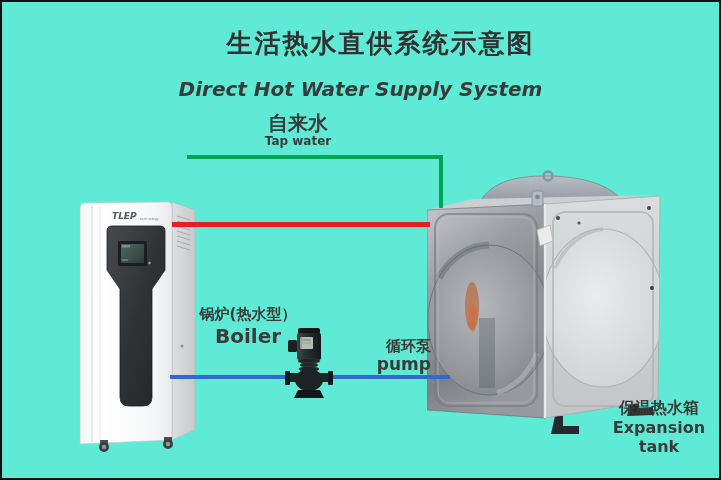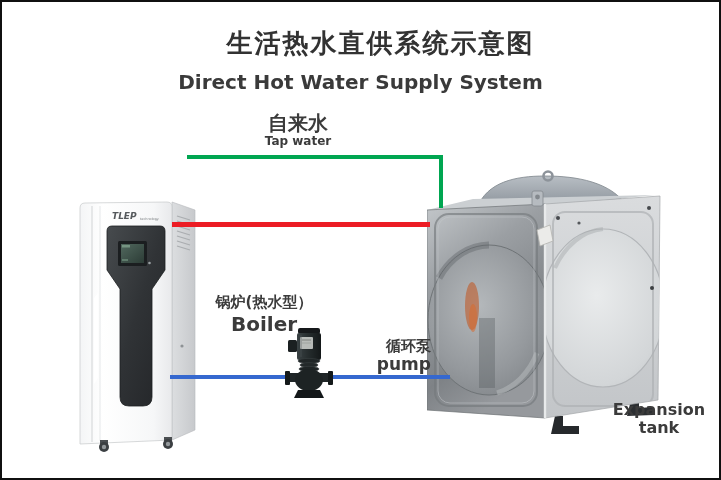--- a/index.html
+++ b/index.html
@@ -1,44 +1,44 @@
 <!DOCTYPE html>
 <html><head>
 <meta charset="utf-8">
 <style>
   html,body{margin:0;padding:0;background:#888;}
   .canvas{
     position:relative; width:721px; height:480px; margin:0 auto;
-    background:#ffffff; border:2px solid #101010; box-sizing:border-box;
+    background:#5eead4; border:2px solid #101010; box-sizing:border-box;
     font-family:"DejaVu Sans","Liberation Sans",sans-serif;
     overflow:hidden;
   }
   
   .title-block{position:absolute; left:0; top:24px; width:100%; text-align:center; z-index:6;}
   .title-zh{font-size:26px; font-weight:bold; color:#323232; letter-spacing:2px; transform:translateX(20px);}
-  .title-en{font-size:20px; font-weight:600; color:#3a3a3a; margin-top:9px;}
+  .title-en{font-size:20px; font-weight:600; color:#3a3a3a; margin-top:16px;font-style:italic;}
   
   .pipe{position:absolute; z-index:3;}
   .pipe-tap-h{left:185px; top:153px; width:256px; height:4px;}
   .pipe-tap-v{left:437px; top:153px; width:4px; height:53px;}
   .pipe-hot{left:170px; top:220px; width:258px; height:5px;}
   .pipe-return{left:168px; top:373px; width:280px; height:4px;}
   
   .equip{position:absolute; z-index:2;}
   .boiler-svg{left:76px; top:196px;}
   .tank-svg{left:425px; top:166px;}
   .pump-svg{left:283px; top:325px; z-index:4;}
   
   .lbl{position:absolute; z-index:5; text-align:center; color:#3b3b3b; line-height:1.15;}
   .lbl .zh{font-weight:bold; display:block;}
   .lbl .en{font-weight:bold; display:block;}
   .lbl-tap{left:246px; top:110px; width:100px;}
   .lbl-tap .zh{font-size:20px;}
   .lbl-tap .en{font-size:12px;}
-  .lbl-boiler{left:193px; top:292px; width:106px;padding-left:16px;}
+  .lbl-boiler{left:193px; top:304px; width:106px;}
   .lbl-boiler .zh{font-size:15px;}
   .lbl-boiler .en{font-size:20px; margin-top:2px;}
   .lbl-pump{left:351px; top:336px; width:78px;text-align:right;}
   .lbl-pump .zh{font-size:15px;}
   .lbl-pump .en{font-size:17px; margin-left:0;}
   .lbl-tank{left:598px; top:397px; width:118px;}
   .lbl-tank .zh{font-size:16px;}
   .lbl-tank .en{font-size:16px; margin-top:2px;}
 </style>
 </head>
@@ -223,16 +223,17 @@
   </div>
   <div class="lbl lbl-boiler">
     <span class="zh">锅炉(热水型）</span>
     <span class="en">Boiler</span>
   </div>
   <div class="lbl lbl-pump">
     <span class="zh">循环泵</span>
     <span class="en">pump</span>
   </div>
   <div class="lbl lbl-tank">
+    <span class="zh">保温热水箱</span>
     <span class="en">Expansion tank</span>
   </div>
 
 </div>
 
 </body></html>

